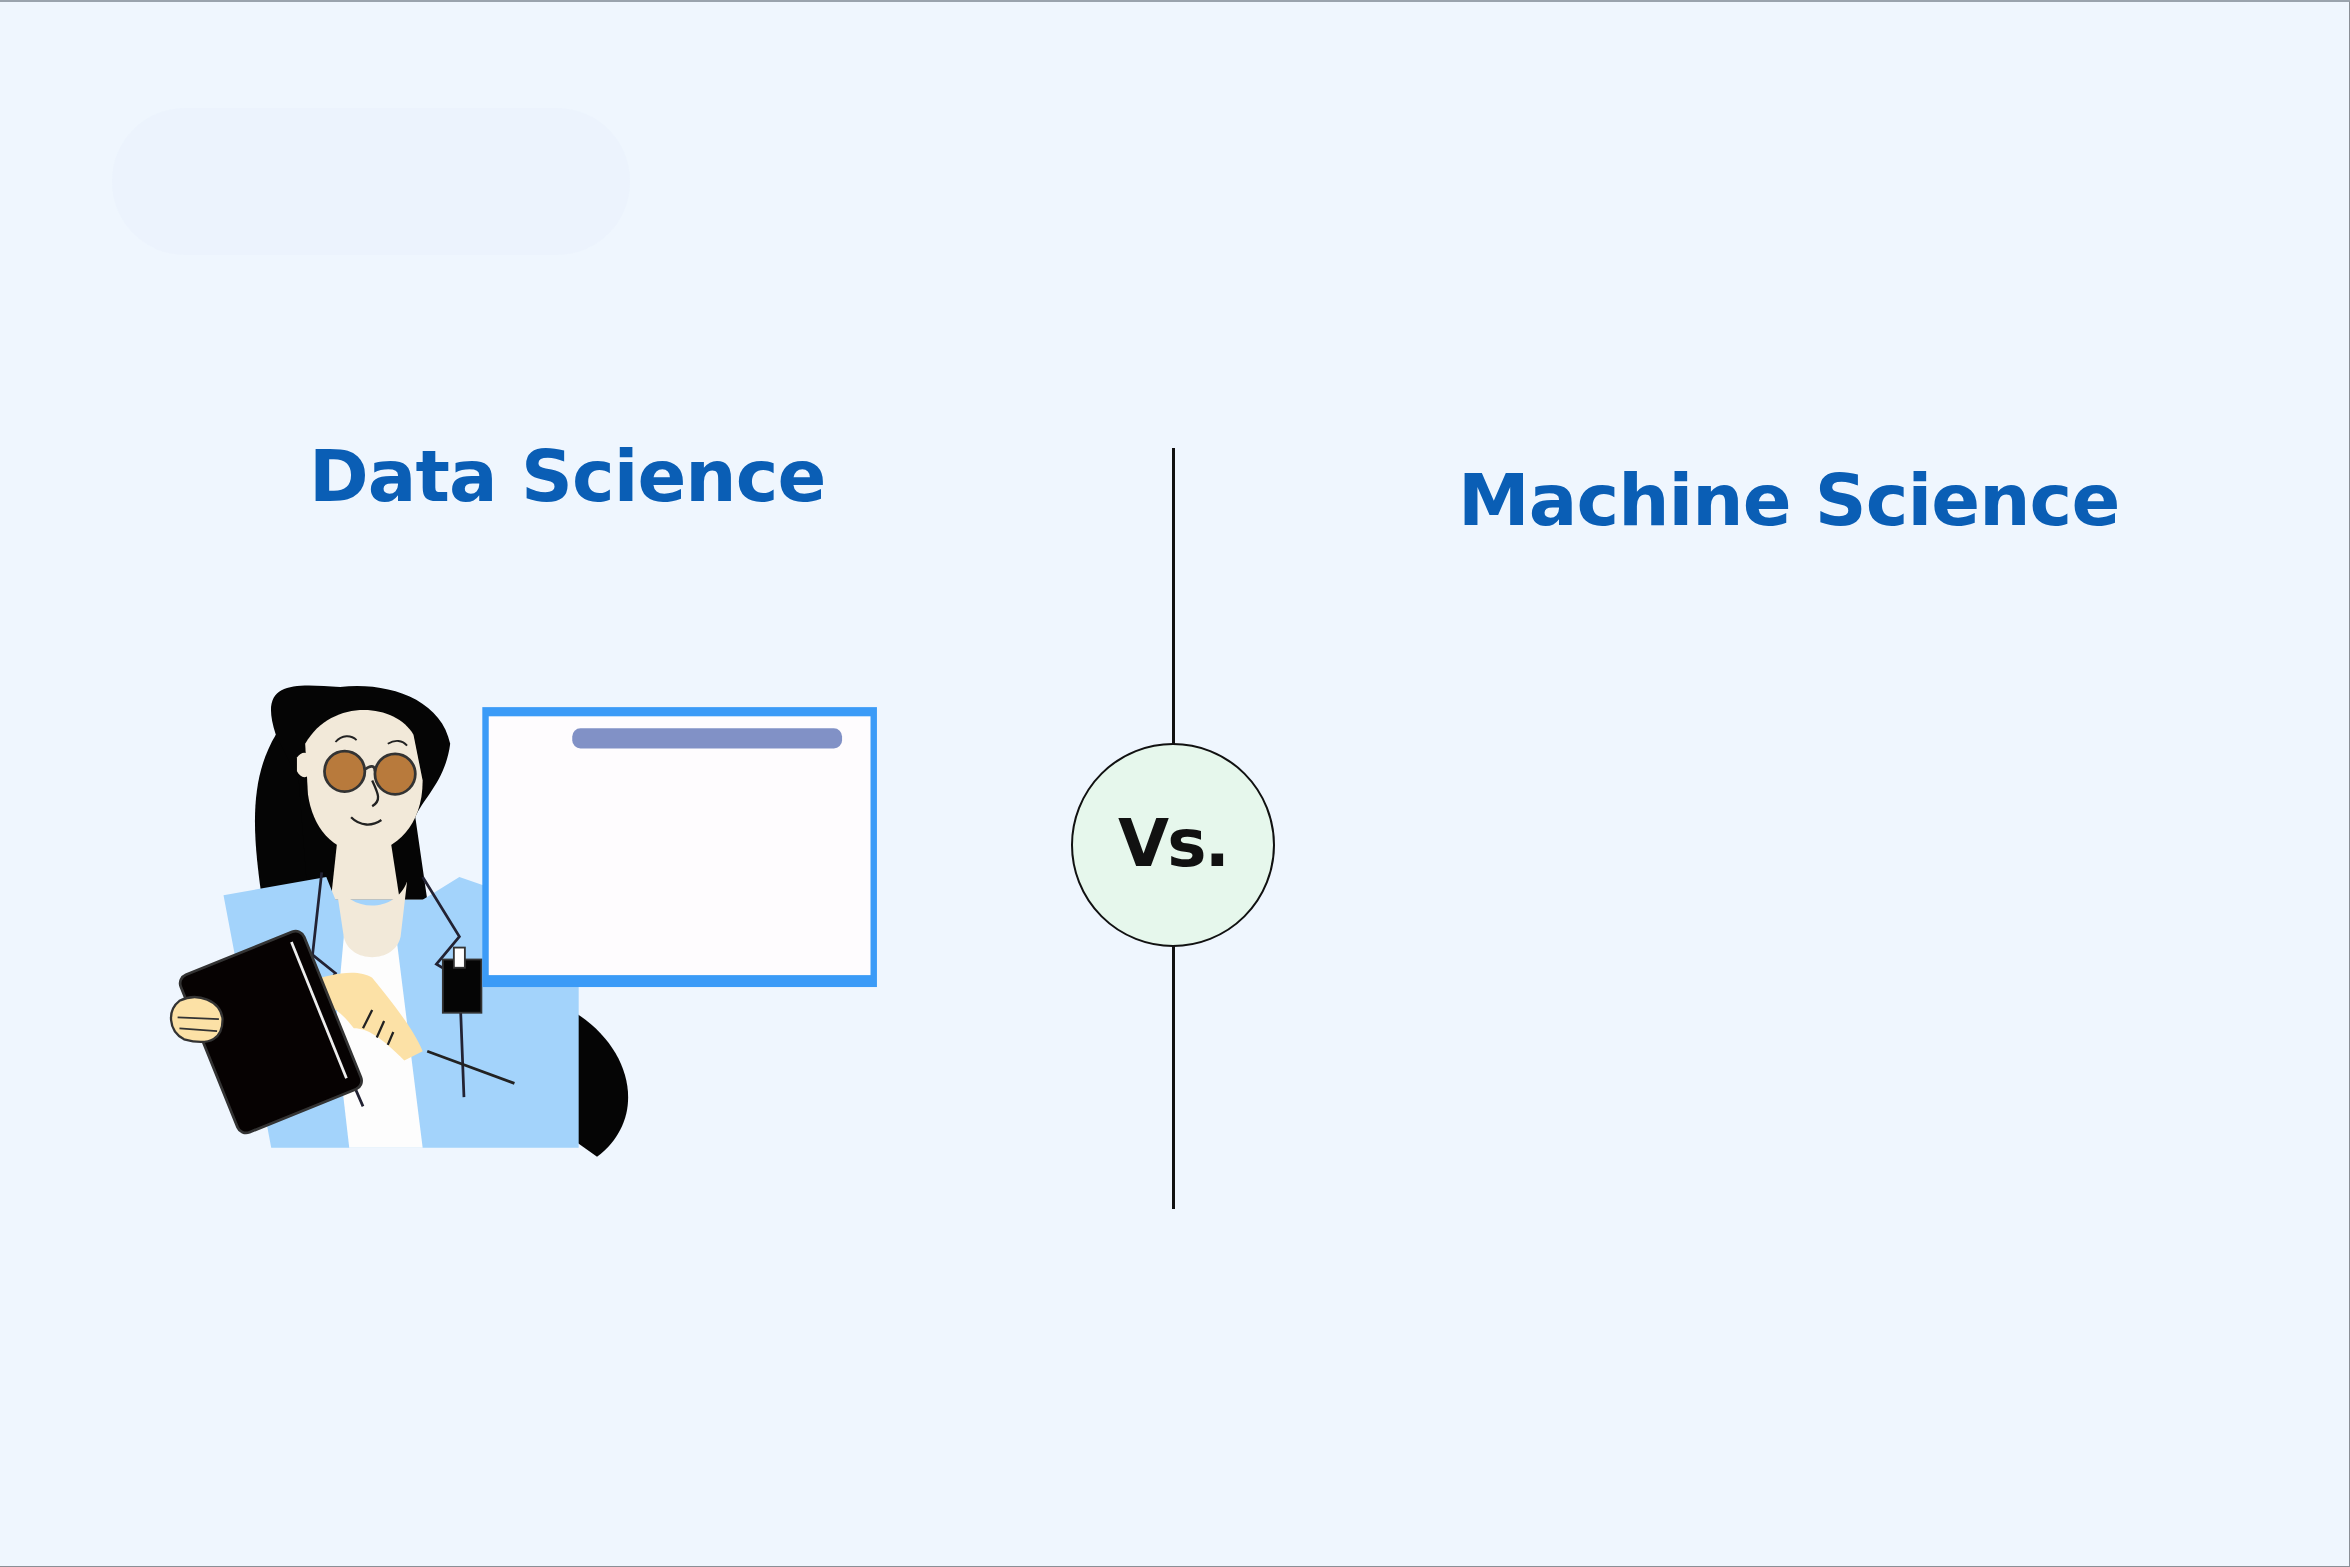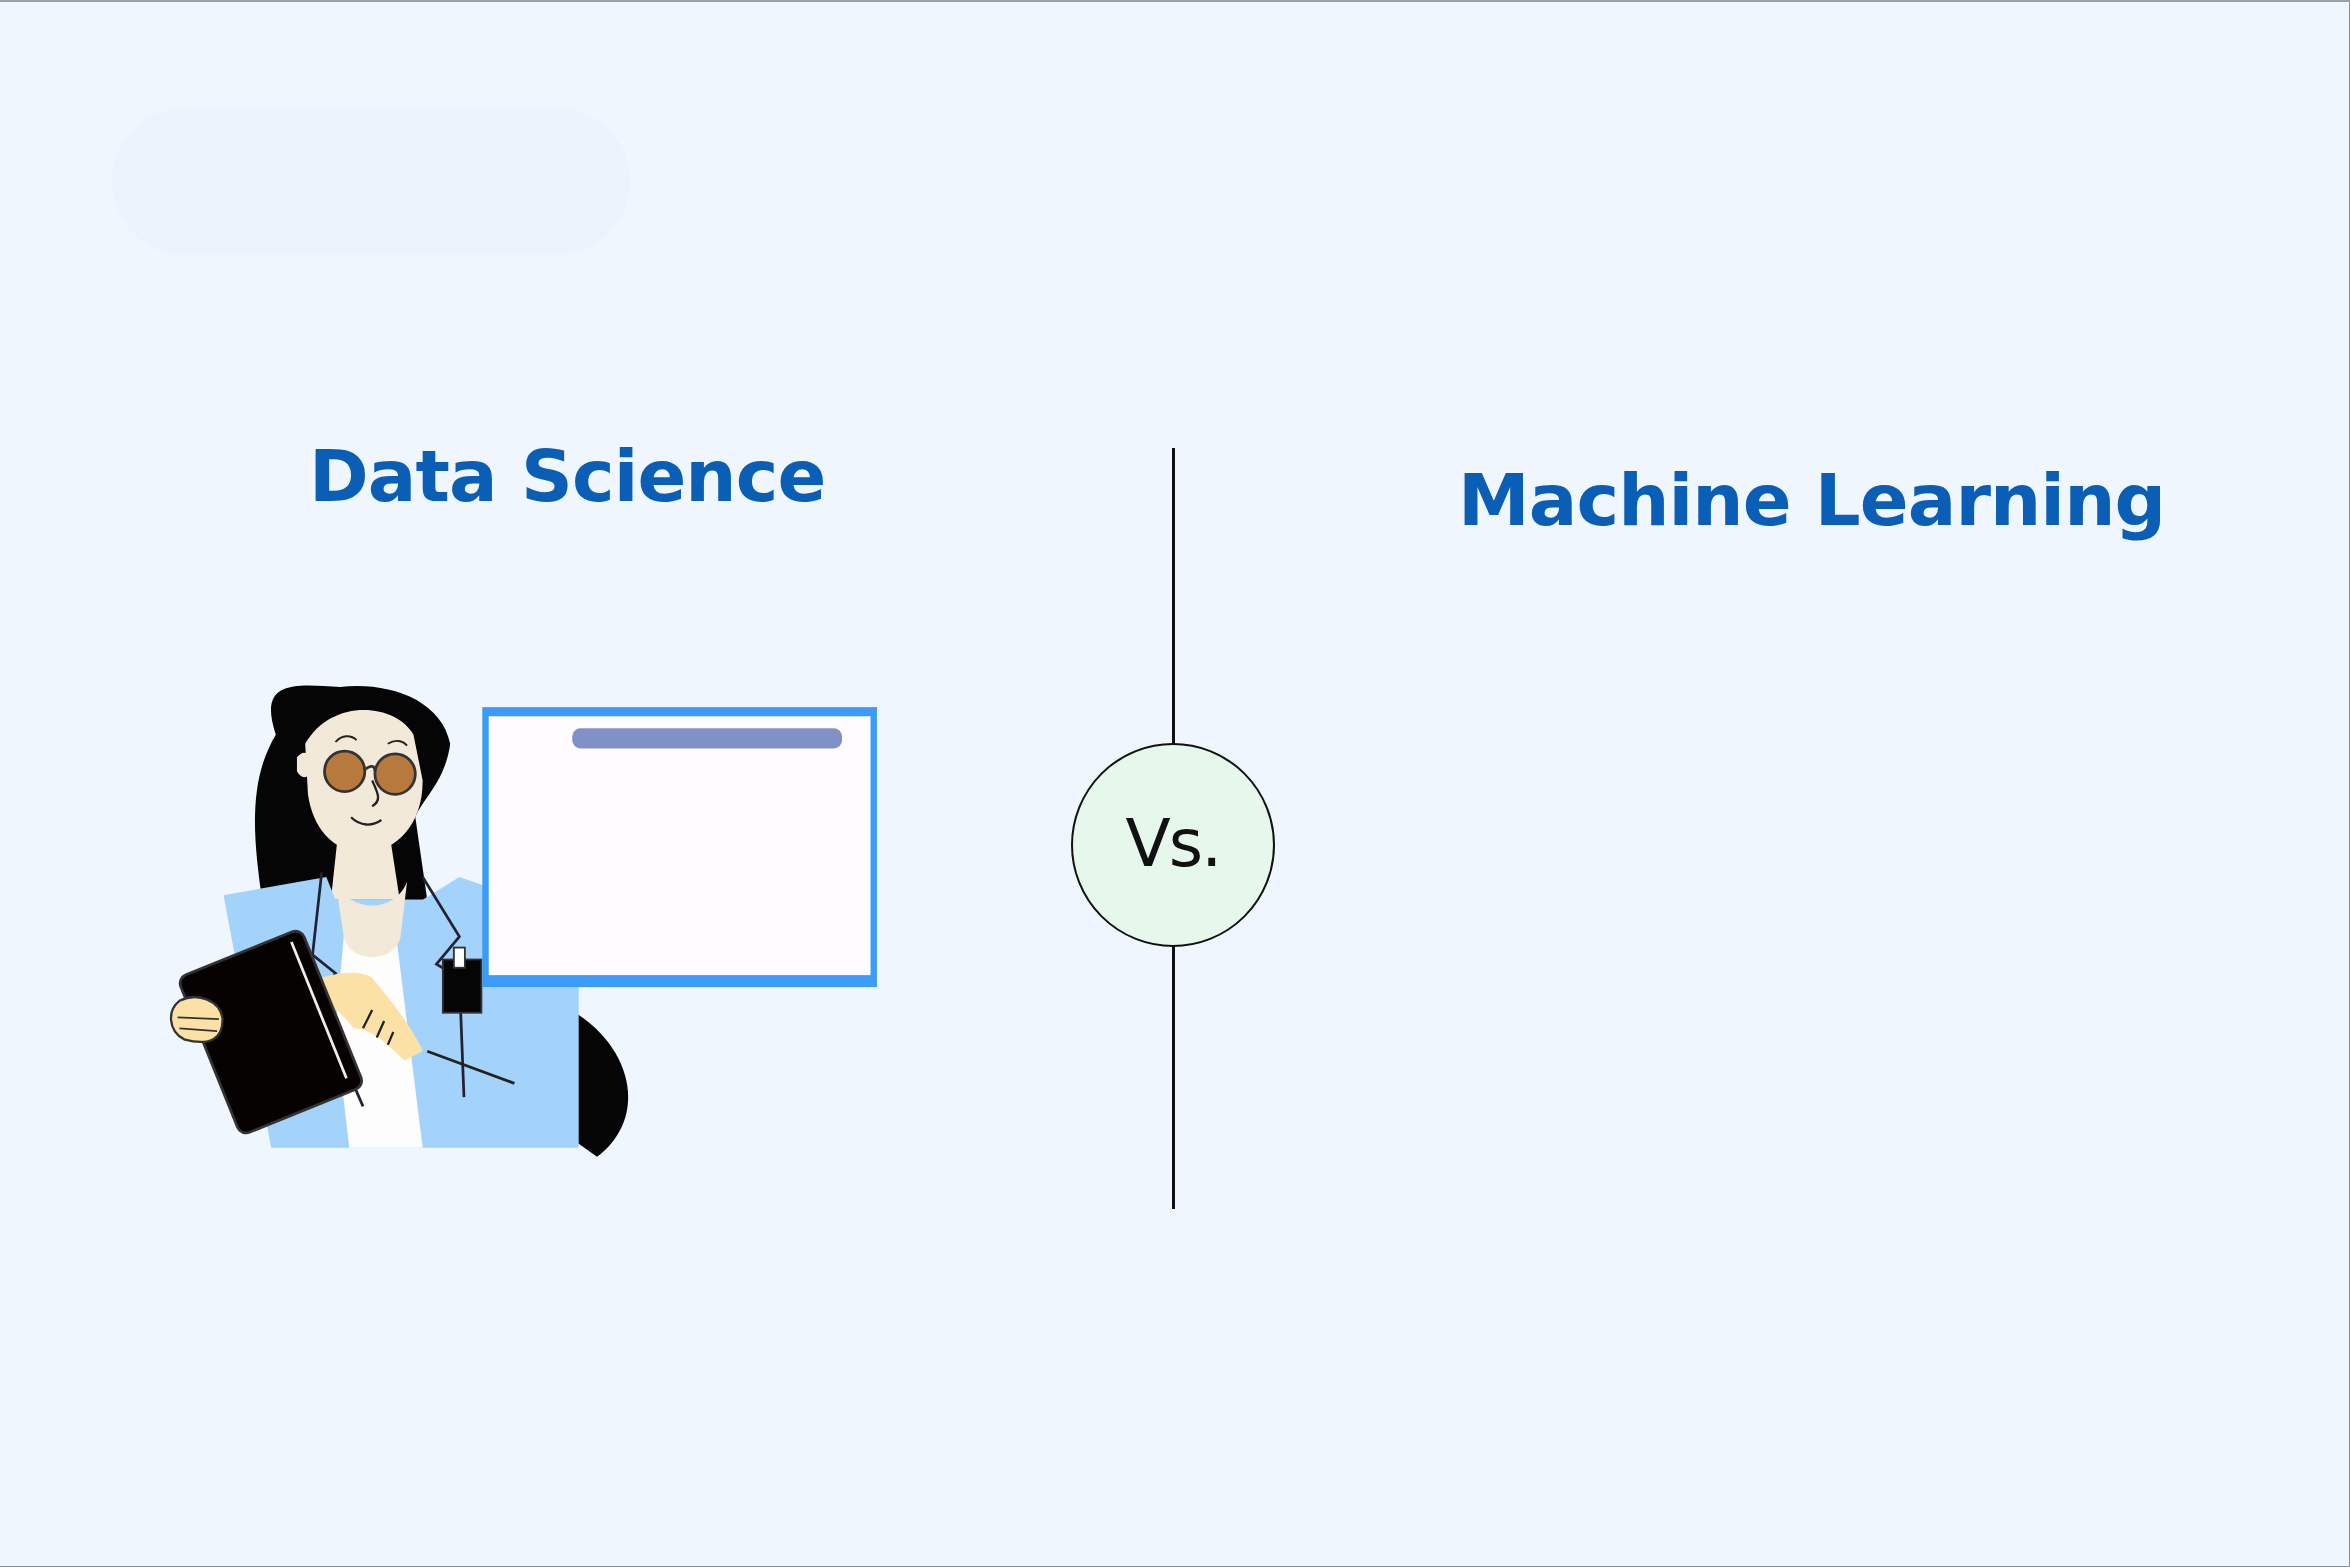--- a/index.html
+++ b/index.html
@@ -33,36 +33,36 @@
   }
   .divider.top { top: 448px; height: 296px; }
   .divider.bottom { top: 946px; height: 263px; }
   .vs-circle {
     position: absolute; left: 1071px; top: 743px; width: 204px; height: 204px;
     box-sizing: border-box; border: 2.8px solid #111; border-radius: 50%;
     background: #e6f7ec;
     display: flex; align-items: center; justify-content: center;
   }
   .vs-text {
-    font-weight: normal; font-size: 66px; color: #111; letter-spacing: -1.8px;
+    font-weight: bold; font-size: 66px; color: #111; letter-spacing: -1.8px;
     margin-top: -3.7px;
     text-align: right;
   }
   .illus { position: absolute; }
   .illus.left { left: 147px; top: 597px; width: 845px; height: 569px; }
   svg { display: block; }
 </style>
 </head>
 <body>
 
 <div class="frame"></div>
 <div class="ghost-pill"></div>
 
 <h1 class="title left">Data Science</h1>
-<h1 class="title right">Machine Learning</h1>
+<h1 class="title right">Machine Science</h1>
 
 <div class="divider top"></div>
 <div class="vs-circle">
   <span class="vs-text">Vs.</span>
 </div>
 <div class="divider bottom"></div>
 
 <div class="illus left">
   <svg width="845" height="569" viewBox="0 0 920 620">
 

